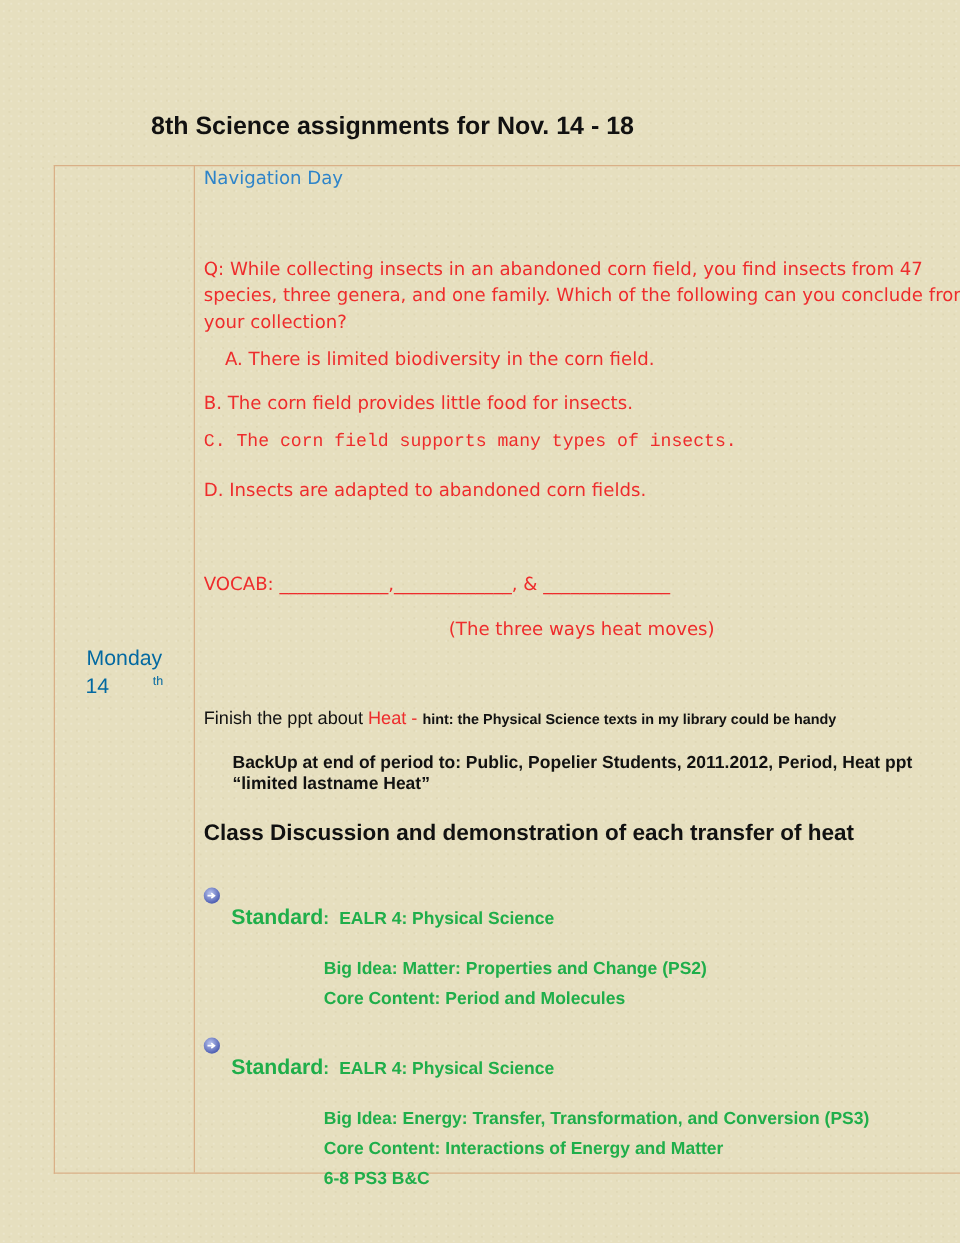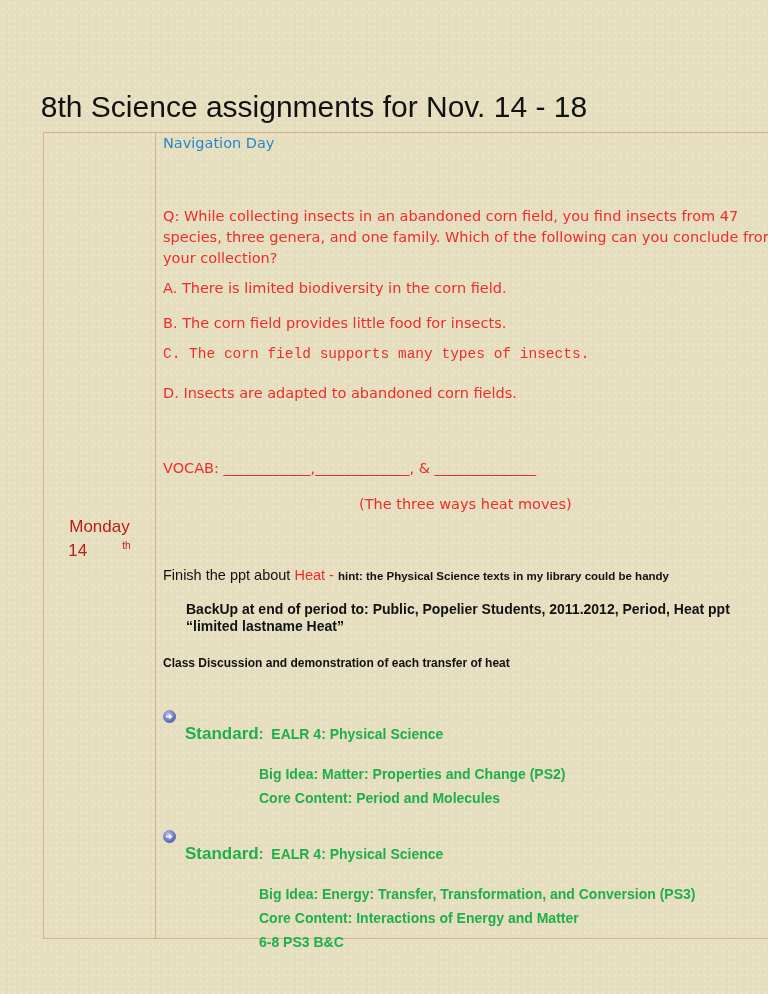--- a/index.html
+++ b/index.html
@@ -9,37 +9,38 @@
     background-image:
       radial-gradient(rgba(255,255,255,0.18) 1px, transparent 1px),
       radial-gradient(rgba(150,130,80,0.08) 1px, transparent 1px);
     background-size: 6px 6px, 9px 9px;
     background-position: 0 0, 3px 4px;
     position: relative;
     font-family: "Liberation Sans", sans-serif;
   }
   .title {
     position: absolute; left: 0; width: 628px; top: 90px;
-    text-align: center; font-size: 30px; color: #111;
+    text-align: center; font-size: 20px; color: #111;
     font-family: "Liberation Sans", sans-serif;
+    font-weight: bold;
   }
   .table-frame {
     position: absolute; left: 43px; top: 132px;
     width: 740px; height: 805px;
     border-top: 1px solid #d9b087;
     border-left: 1px solid #d9b087;
     border-bottom: 1px solid #d9b087;
   }
   .col-divider {
     position: absolute; left: 155px; top: 132px; width: 1px; height: 806px;
     background: #d9b087;
   }
   .day-cell {
     position: absolute; left: 44px; top: 517px; width: 111px;
-    text-align: center; color: #b91c1c; font-size: 17px; line-height: 19px;
+    text-align: center; color: #0369a1; font-size: 17px; line-height: 19px;
   }
   .day-cell sup { font-size: 10px; padding-left: 35px; }
   .content { position: absolute; left: 163px; top: 0; width: 620px; }
   .verdana { font-family: "DejaVu Sans", sans-serif; font-size: 14.5px; }
   .blue { color: #2e84c9; }
   .red { color: #ee2c2c; }
   .abs { position: absolute; white-space: nowrap; }
   .q { line-height: 21px; white-space: normal; width: 620px; }
   .black-sans { color: #111; font-family: "Liberation Sans", sans-serif; }
   .bold { font-weight: bold; }
@@ -64,38 +65,38 @@
 <div class="day-cell">
   <div>Monday</div>
   <div><span>14</span><sup>th</sup></div>
 </div>
 
 <div class="content">
   <div class="abs verdana blue" style="top:135px;left:0;">Navigation Day</div>
 
   <div class="abs verdana red q" style="top:206px;left:0;">Q: While collecting insects in an abandoned corn field, you find insects from 47 species, three genera, and one family.  Which of the following can you conclude from your collection?</div>
 
-  <div class="abs verdana red" style="top:280px;left:0;">A. There is limited biodiversity in the corn field.</div>
+  <div class="abs verdana red" style="top:280px;left:17px;">A. There is limited biodiversity in the corn field.</div>
   <div class="abs verdana red" style="top:315px;left:0;">B. The corn field provides little food for insects.</div>
   <div class="abs verdana red" style="top:346px;left:0;font-family:Liberation Mono, monospace;">C. The corn field supports many types of insects.</div>
   <div class="abs verdana red" style="top:385px;left:0;">D. Insects are adapted to abandoned corn fields.</div>
 
   <div class="abs verdana red" style="top:460px;left:0;">VOCAB: ____________,_____________, &amp; ______________</div>
   <div class="abs verdana red" style="top:496px;left:196px;">(The three ways heat moves)</div>
 
   <div class="abs black-sans" style="top:567px;left:0;font-size:14.5px;">
     <span>Finish the ppt about </span><span class="red" style="font-family:'Liberation Sans',sans-serif;">Heat</span><span class="red" style="font-family:'Liberation Sans',sans-serif;"> - </span><span class="bold" style="font-size:11.5px;margin-top:13px;">hint: the Physical Science texts in my library could be handy</span>
   </div>
 
   <div class="abs black-sans bold" style="top:601px;left:23px;font-size:14px;line-height:17px;">
     <div>BackUp at end of period to: Public, Popelier Students, 2011.2012, Period, Heat ppt</div>
     <div>“limited lastname Heat”</div>
   </div>
 
-  <div class="abs black-sans bold" style="top:656px;left:0;font-size:12px;">Class Discussion and demonstration of each transfer of heat</div>
+  <div class="abs black-sans bold" style="top:656px;left:0;font-size:18px;">Class Discussion and demonstration of each transfer of heat</div>
 
   <div class="abs std-row" style="top:688px;left:0;">
     <span class="std-icon">
       <svg width="9" height="9" viewBox="0 0 9 9">
           <path d="M1 4.5 H6 M4 2.5 L6.5 4.5 L4 6.5" stroke="#fff" stroke-width="1.4" fill="none"></path>
         </svg>
     </span>
     <span class="green bold" style="font-size:17px;">Standard</span>
       <span class="green bold" style="font-size:14px;margin-right:8px;">:</span>
     <span class="green bold" style="font-size:14px;">EALR 4: Physical Science</span>

